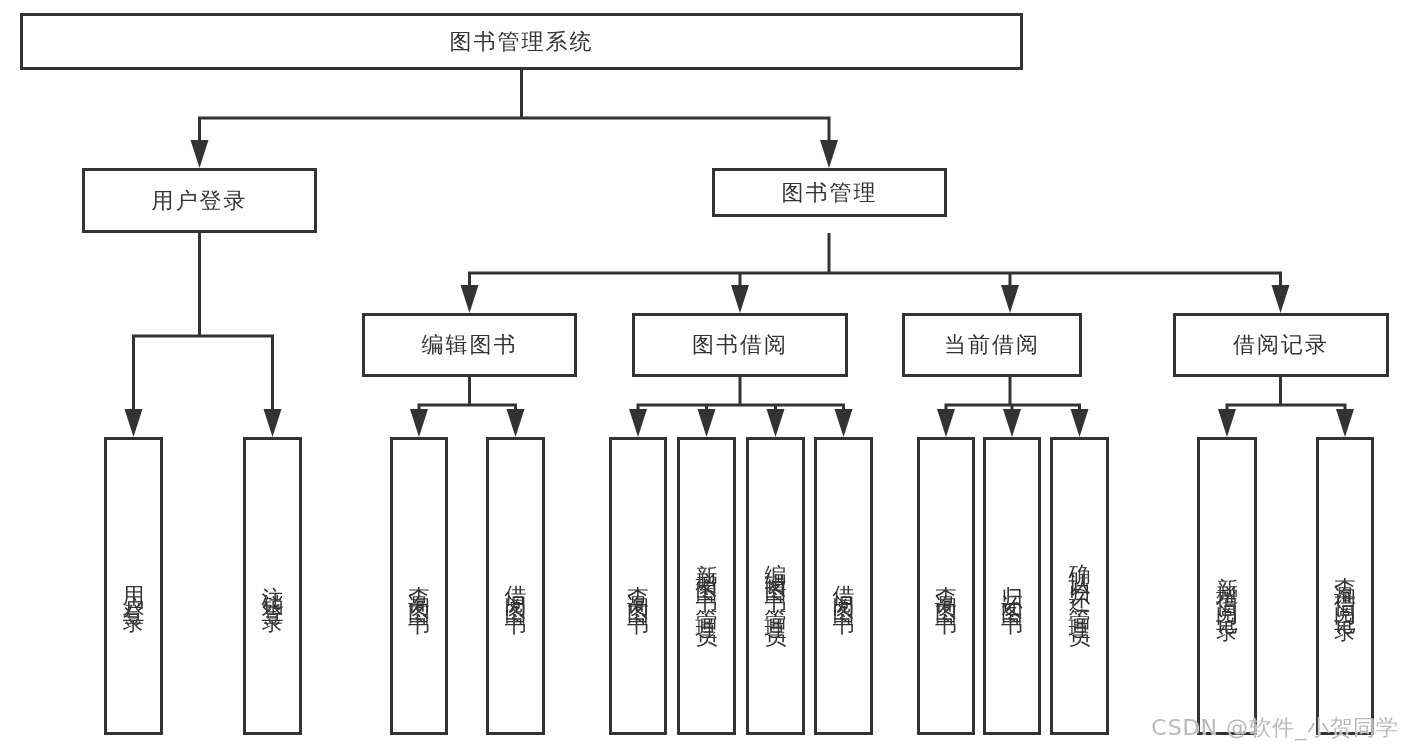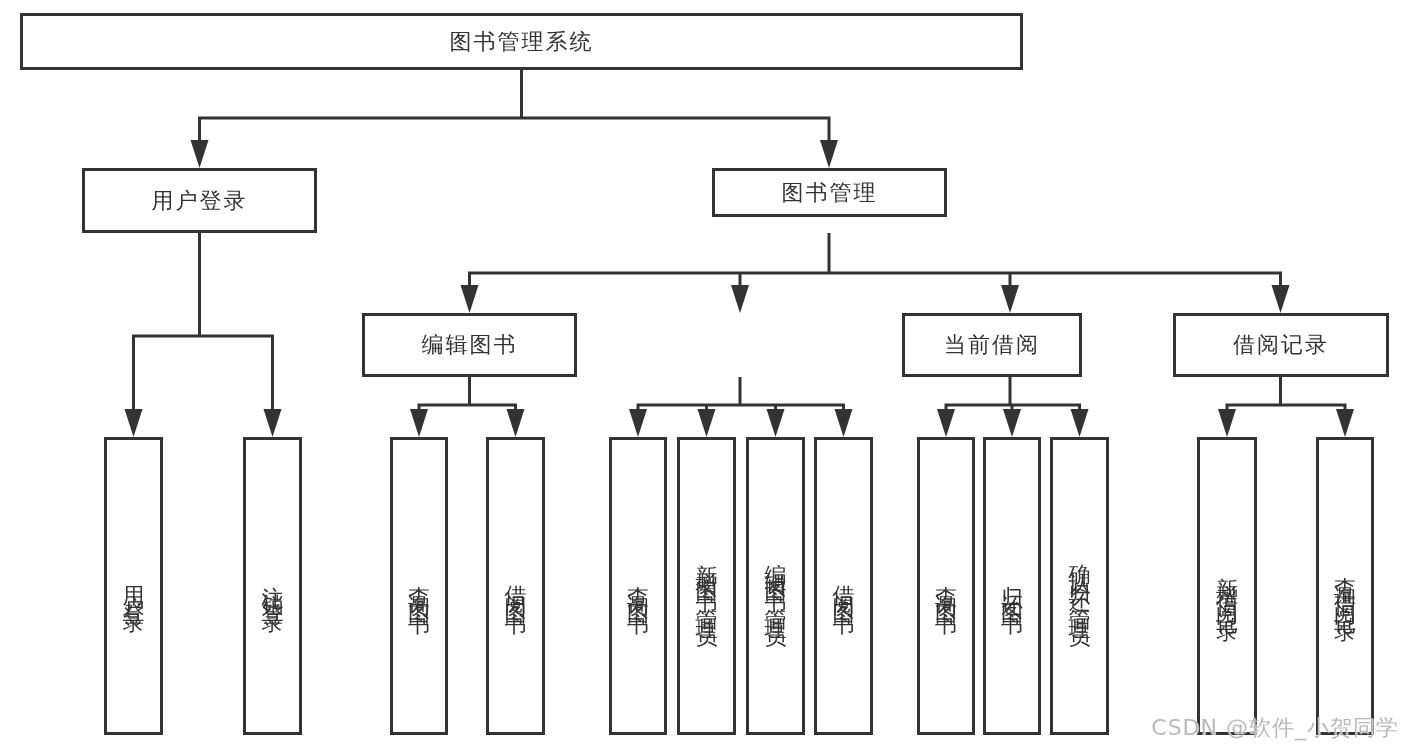--- a/index.html
+++ b/index.html
@@ -75,20 +75,23 @@
   <div class="box hbox" style="left:82px;top:168px;width:235px;height:65px">
     <span>用户登录</span>
   </div>
   <div class="box hbox" style="left:712px;top:168px;width:235px;height:49px">
     <span>图书管理</span>
   </div>
 
   <div class="box hbox" style="left:362px;top:313px;width:215px;height:64px">
     <span>编辑图书</span>
   </div>
+  <div class="box hbox" style="left:632px;top:313px;width:216px;height:64px">
+    <span>图书借阅</span>
+  </div>
   <div class="box hbox" style="left:902px;top:313px;width:180px;height:64px">
     <span>当前借阅</span>
   </div>
   <div class="box hbox" style="left:1173px;top:313px;width:216px;height:64px">
     <span>借阅记录</span>
   </div>
 
   <div class="box leaf" style="left:104px;top:437px;width:59px;height:298px">
     <span class="vtext">用户登录</span>
   </div>

